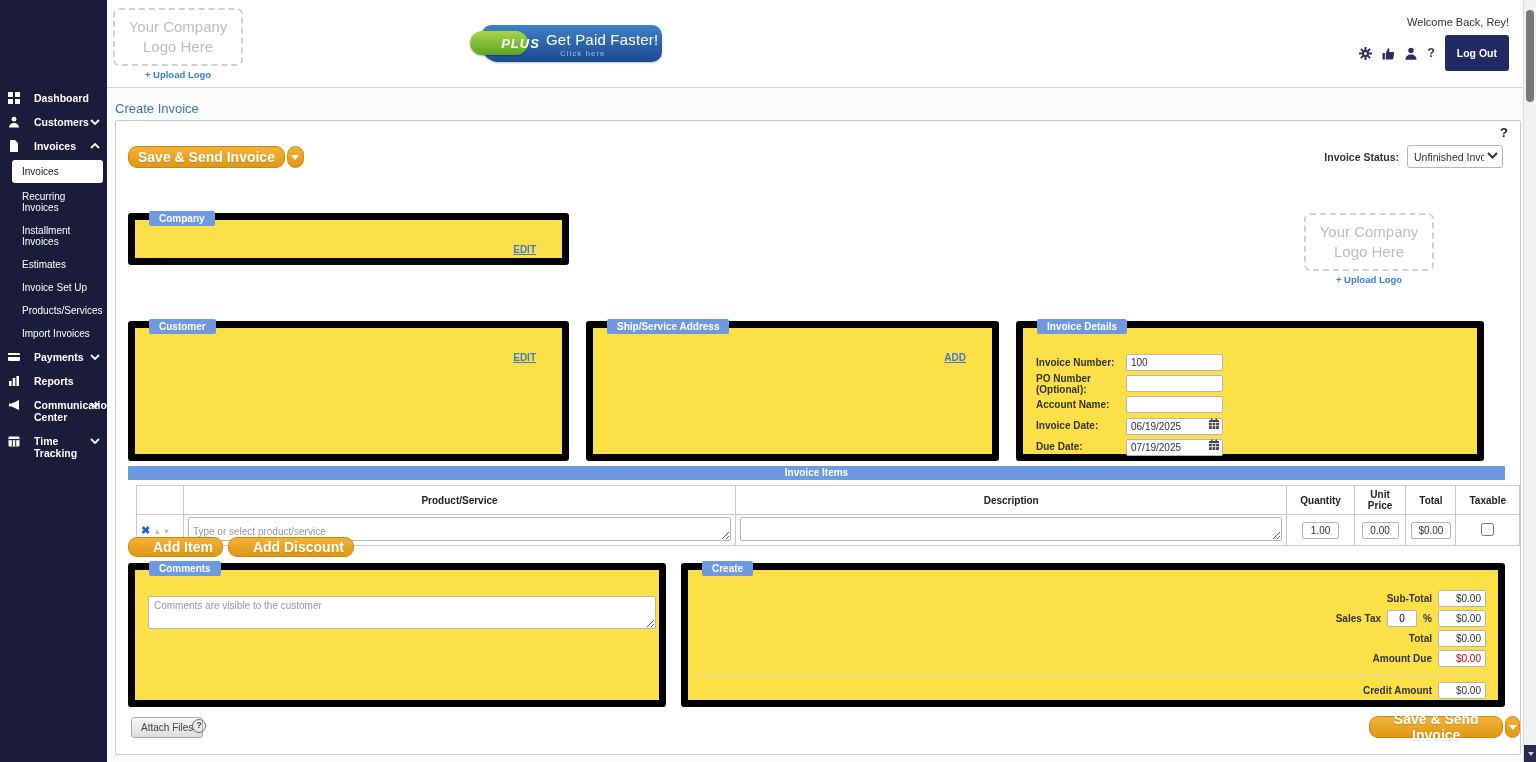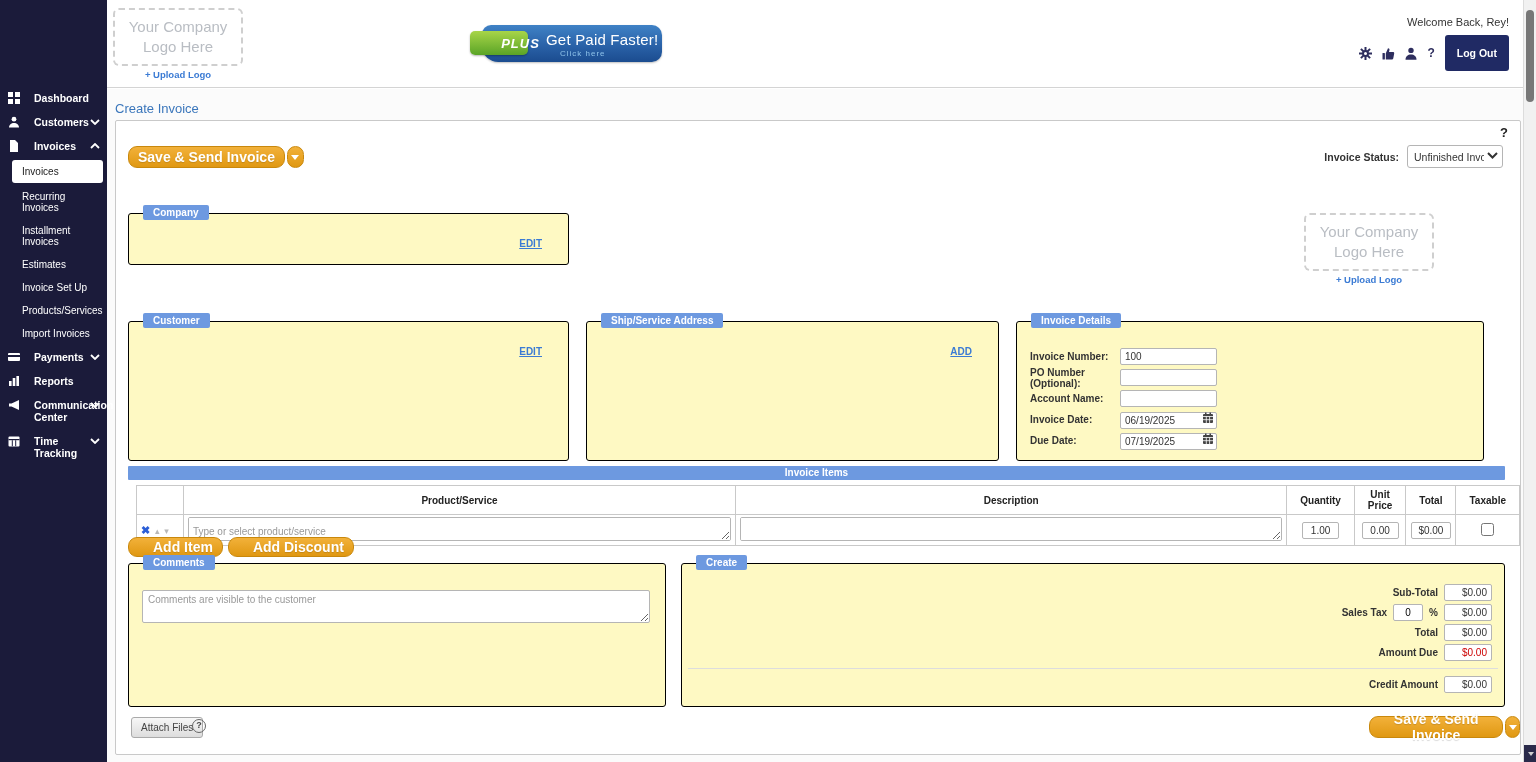--- a/index.html
+++ b/index.html
@@ -17,21 +17,21 @@
 
   
   .header { position:absolute; left:107px; top:0; width:1416px; height:88px; background:#ffffff; border-bottom:1px solid #d4d4d4; z-index:2; }
   .logo-box { position:absolute; border:2px dashed #cfcfcf; border-radius:6px; color:#b9bdc3; display:flex; align-items:center; justify-content:center; text-align:center; cursor:default; }
   .logo-box-header { left:6px; top:8px; width:130px; height:58px; font-size:15px; line-height:1.35; }
   .upload-link { color:#3b7bd4; font-size:9.5px; font-weight:bold; text-align:center; cursor:pointer; }
   .upload-header { position:absolute; left:6px; top:69px; width:130px; }
 
   .banner { position:absolute; left:363px; top:25px; width:192px; height:37px; cursor:pointer; }
   .banner-blue { position:absolute; left:12px; top:0; right:0; bottom:0; background:linear-gradient(180deg,#3f82c6 0%,#2a62a8 55%,#1b4c8f 100%); border-radius:9px 10px 10px 16px; box-shadow:0 1px 2px rgba(0,0,0,.25); }
-  .banner-badge { position:absolute; left:0; top:6px; width:58px; height:24px; background:linear-gradient(180deg,#a8d548,#5aa427); border-radius:5px; color:#fff; font-weight:bold; font-style:italic; font-size:13px; display:flex; align-items:center; justify-content:center; letter-spacing:1px; box-shadow:0 1px 2px rgba(0,0,0,.3);padding-left:43px; }
+  .banner-badge { position:absolute; left:0; top:6px; width:58px; height:24px; background:linear-gradient(180deg,#a8d548,#5aa427); border-radius:12px; color:#fff; font-weight:bold; font-style:italic; font-size:13px; display:flex; align-items:center; justify-content:center; letter-spacing:1px; box-shadow:0 1px 2px rgba(0,0,0,.3);padding-left:43px; }
   .banner-title { position:absolute; left:76px; top:6px; color:#fff; font-size:15px; letter-spacing:.2px; }
   .banner-sub { position:absolute; left:90px; top:24px; color:#8fc3ea; font-size:8px; letter-spacing:1px; }
 
   .header-right { position:absolute; right:14px; top:16px; text-align:right; }
   .welcome { font-size:11px; color:#333; }
   .hr-icons { display:flex; align-items:center; justify-content:flex-end; gap:10px; margin-top:7px; }
   .hicon { cursor:pointer; }
   .help-q { font-size:12px; font-weight:bold; color:#2e2e5e; cursor:pointer; }
   .logout-btn { background:#202a64; color:#fff; font-size:10.5px; font-weight:bold; border:none; border-radius:3px; padding:12px 12px; cursor:pointer; font-family:inherit; }
 
@@ -48,21 +48,21 @@
   .caret-down { width:0; height:0; border-left:4px solid transparent; border-right:4px solid transparent; border-top:5px solid #fff; }
 
   .toolbar-save { position:absolute; left:12px; top:25px; }
   .status-wrap { position:absolute; right:17px; top:24px; display:flex; align-items:center; gap:8px; }
   .status-label { font-size:10.5px; font-weight:bold; color:#333; }
   .status-select-wrap { position:relative; }
   .status-select { width:96px; height:23px; border:1px solid #b5b5b5; border-radius:3px; background:#fff; font-size:10.5px; color:#333; padding:0 18px 0 6px; appearance:none; -webkit-appearance:none; font-family:inherit; cursor:pointer; }
   .sel-chev { position:absolute; right:5px; top:7px; pointer-events:none; }
 
   
-  .fieldset { position:absolute; border:1px solid #000000; border-radius:3px; background:#fef9c3;text-decoration:underline; }
+  .fieldset { position:absolute; border:7px solid #000000; border-radius:3px; background:#fde047;text-decoration:underline; }
   .legend-tag { position:absolute; top:-9px; left:14px; background:#6d99e0; color:#fff; font-size:10px; font-weight:bold; padding:2px 10px; border-radius:2px; }
   .corner-link { position:absolute; top:24px; right:26px; color:#3b7bd4; font-size:10px; font-weight:bold; text-decoration:underline; cursor:pointer; }
 
   .fs-company { left:12px; top:92px; width:441px; height:52px; }
   .fs-customer { left:12px; top:200px; width:441px; height:140px; }
   .fs-ship { left:470px; top:200px; width:413px; height:140px; }
   .fs-details { left:900px; top:200px; width:468px; height:140px; }
   .fs-comments { left:12px; top:442px; width:538px; height:144px; }
   .fs-totals { left:565px; top:442px; width:824px; height:144px; }
 

